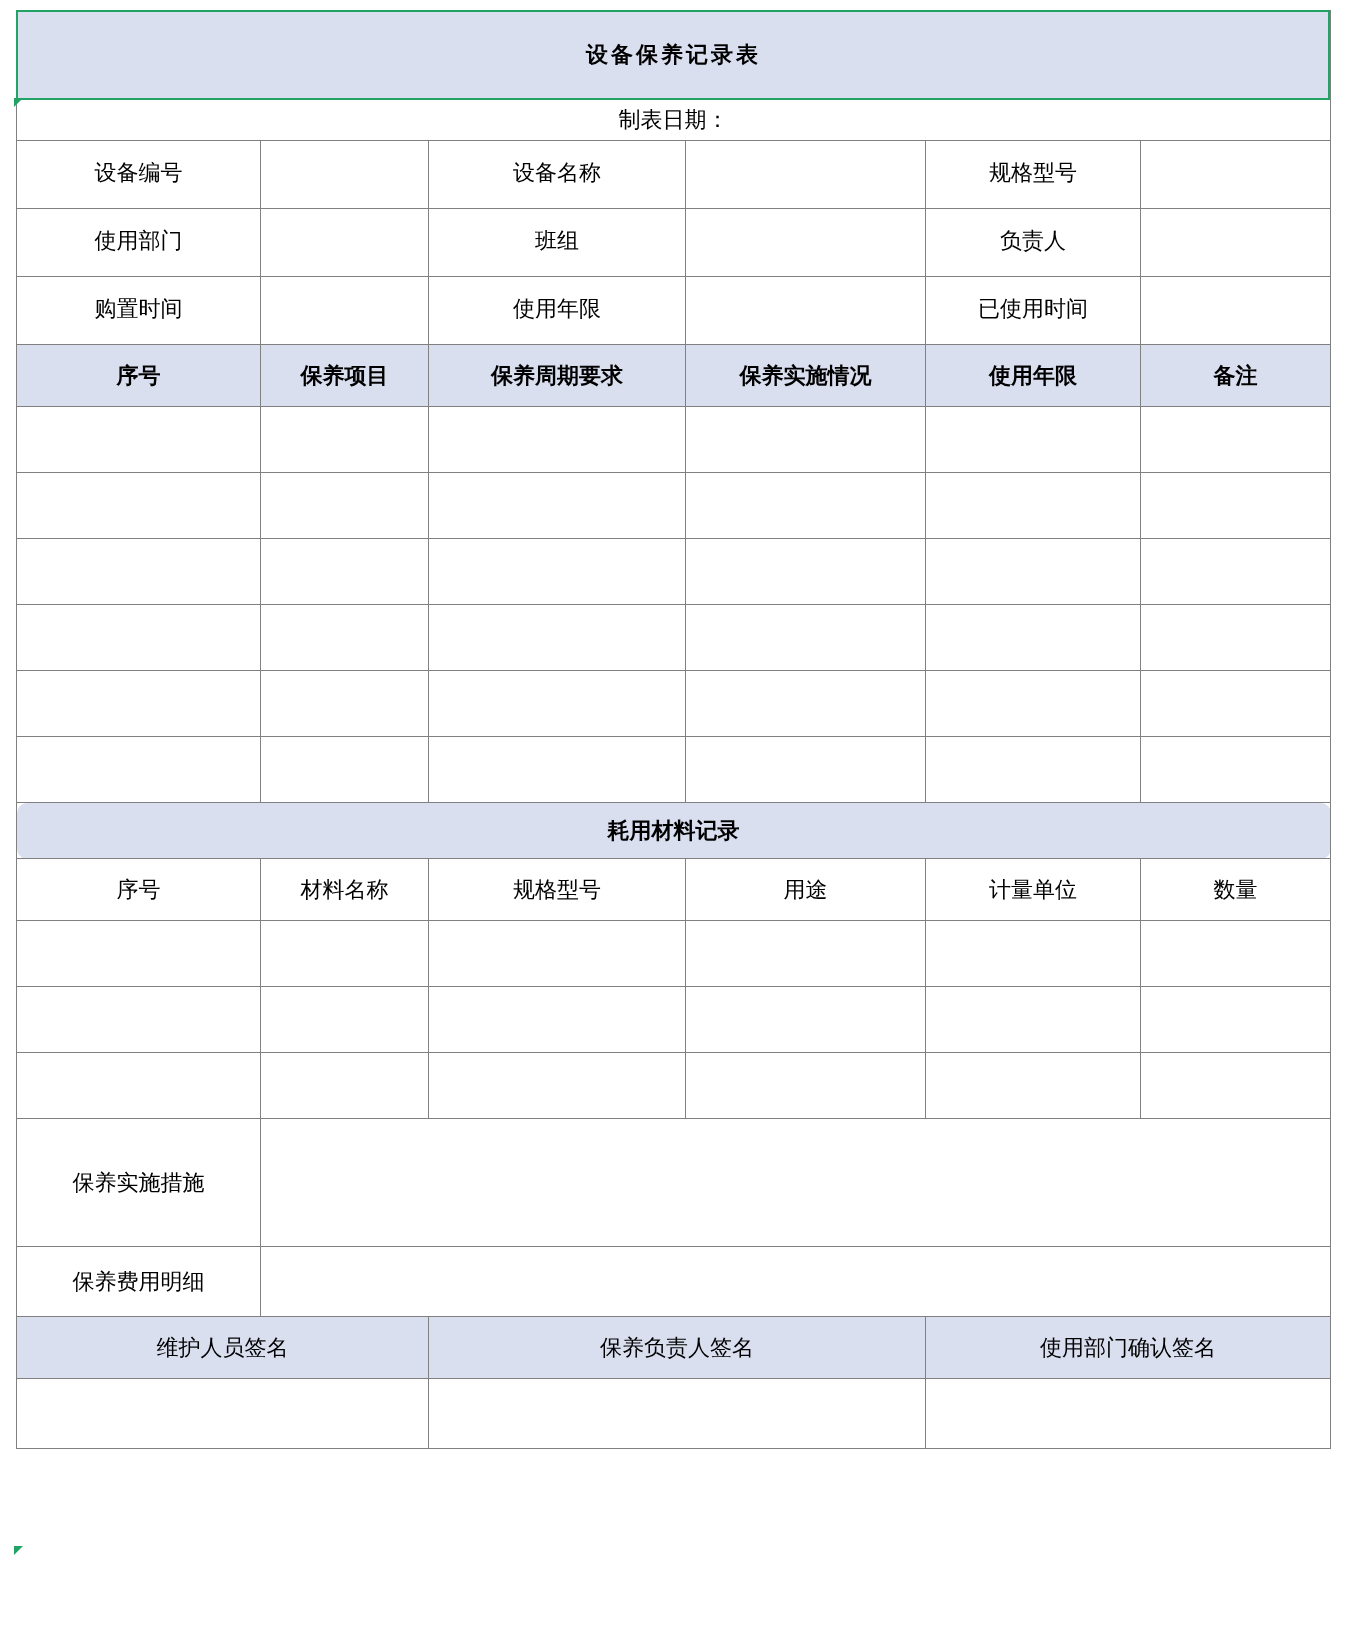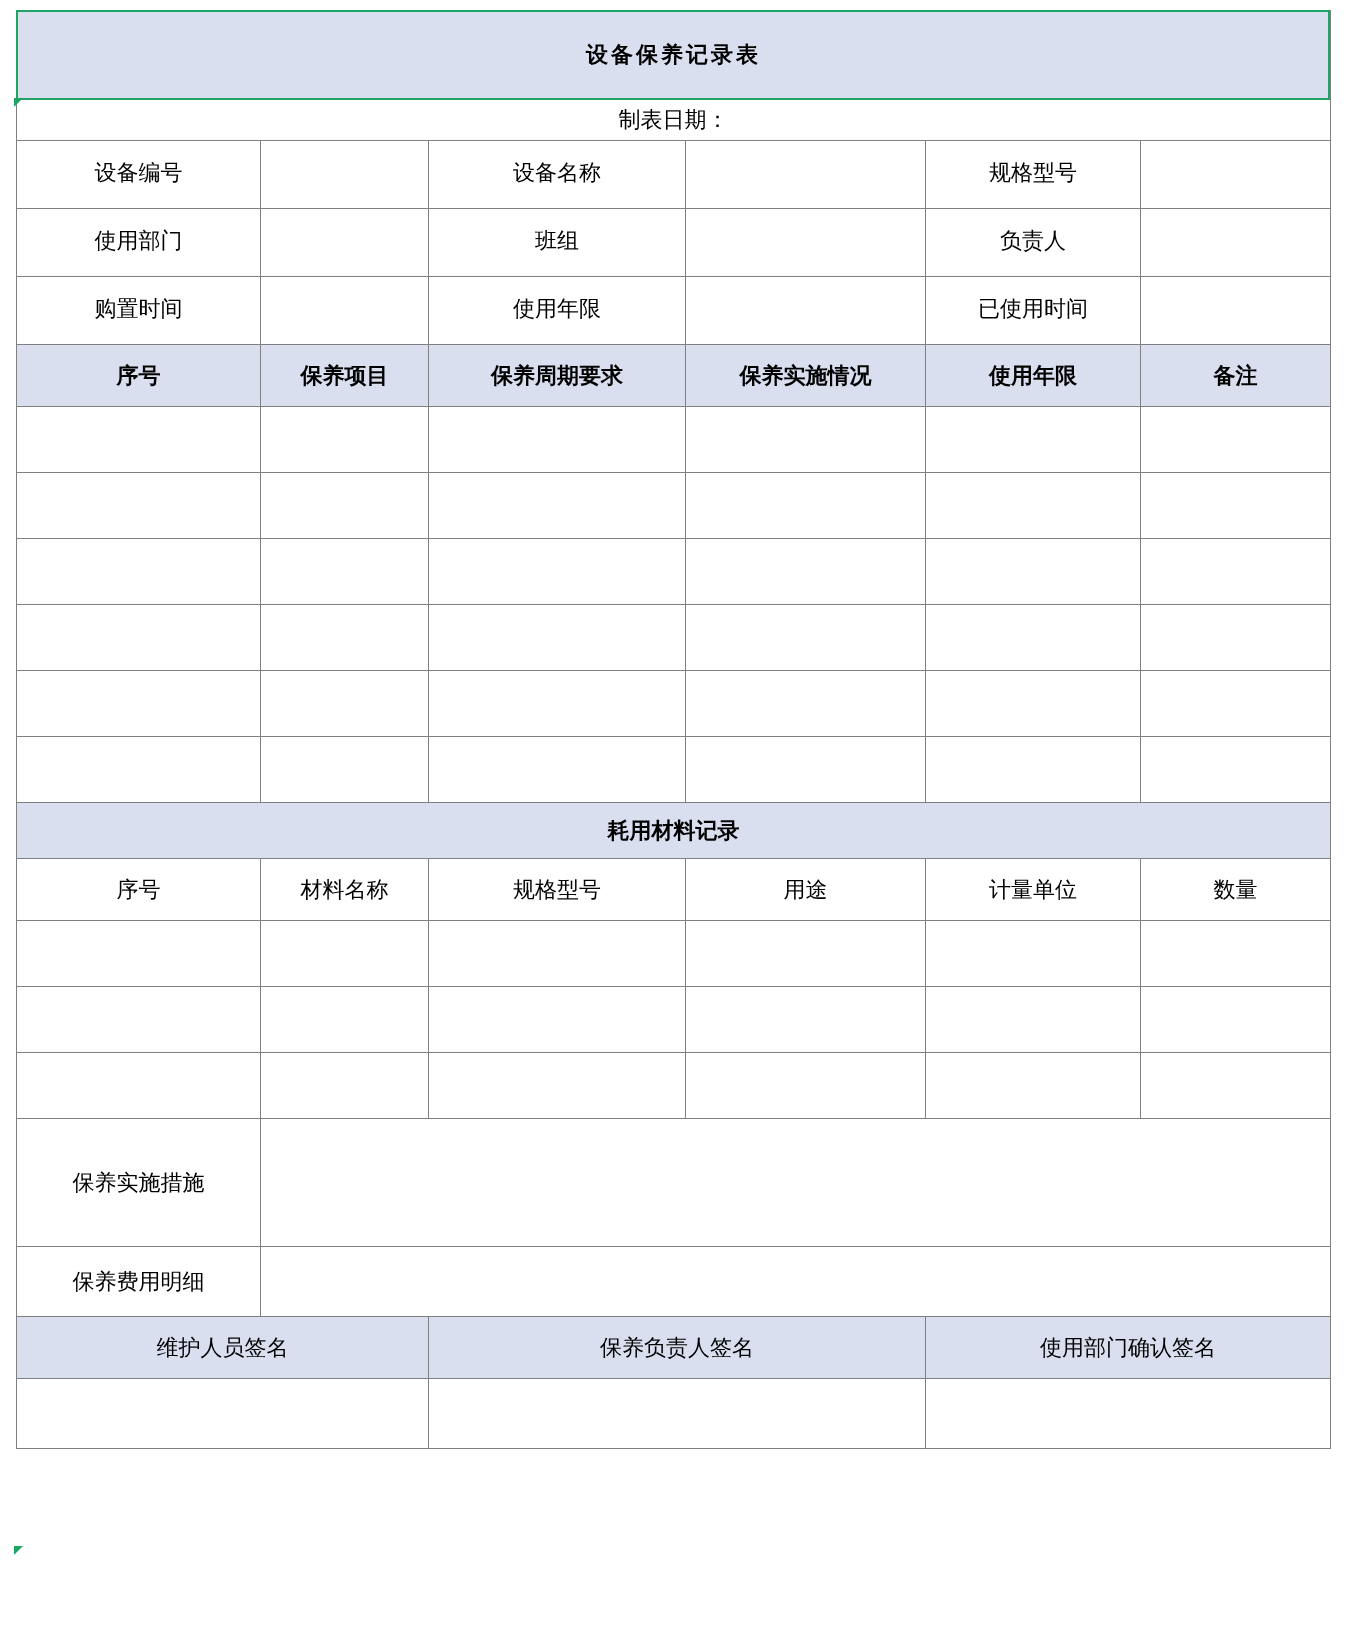--- a/index.html
+++ b/index.html
@@ -100,20 +100,21 @@
     font-weight: bold;
     height: 62px;
     font-size: 24px;
   }
 
   .section-hdr {
     background: #dadff0 !important;
     font-weight: bold;
     height: 56px;
     font-size: 25px;
+    border-radius: 10px;
   }
 
   .mat-hdr {
     height: 62px;
     font-size: 24px;
   }
 
   .blank-row td { height: 66px; }
   .blank-row-mat td { height: 66px; }
 

